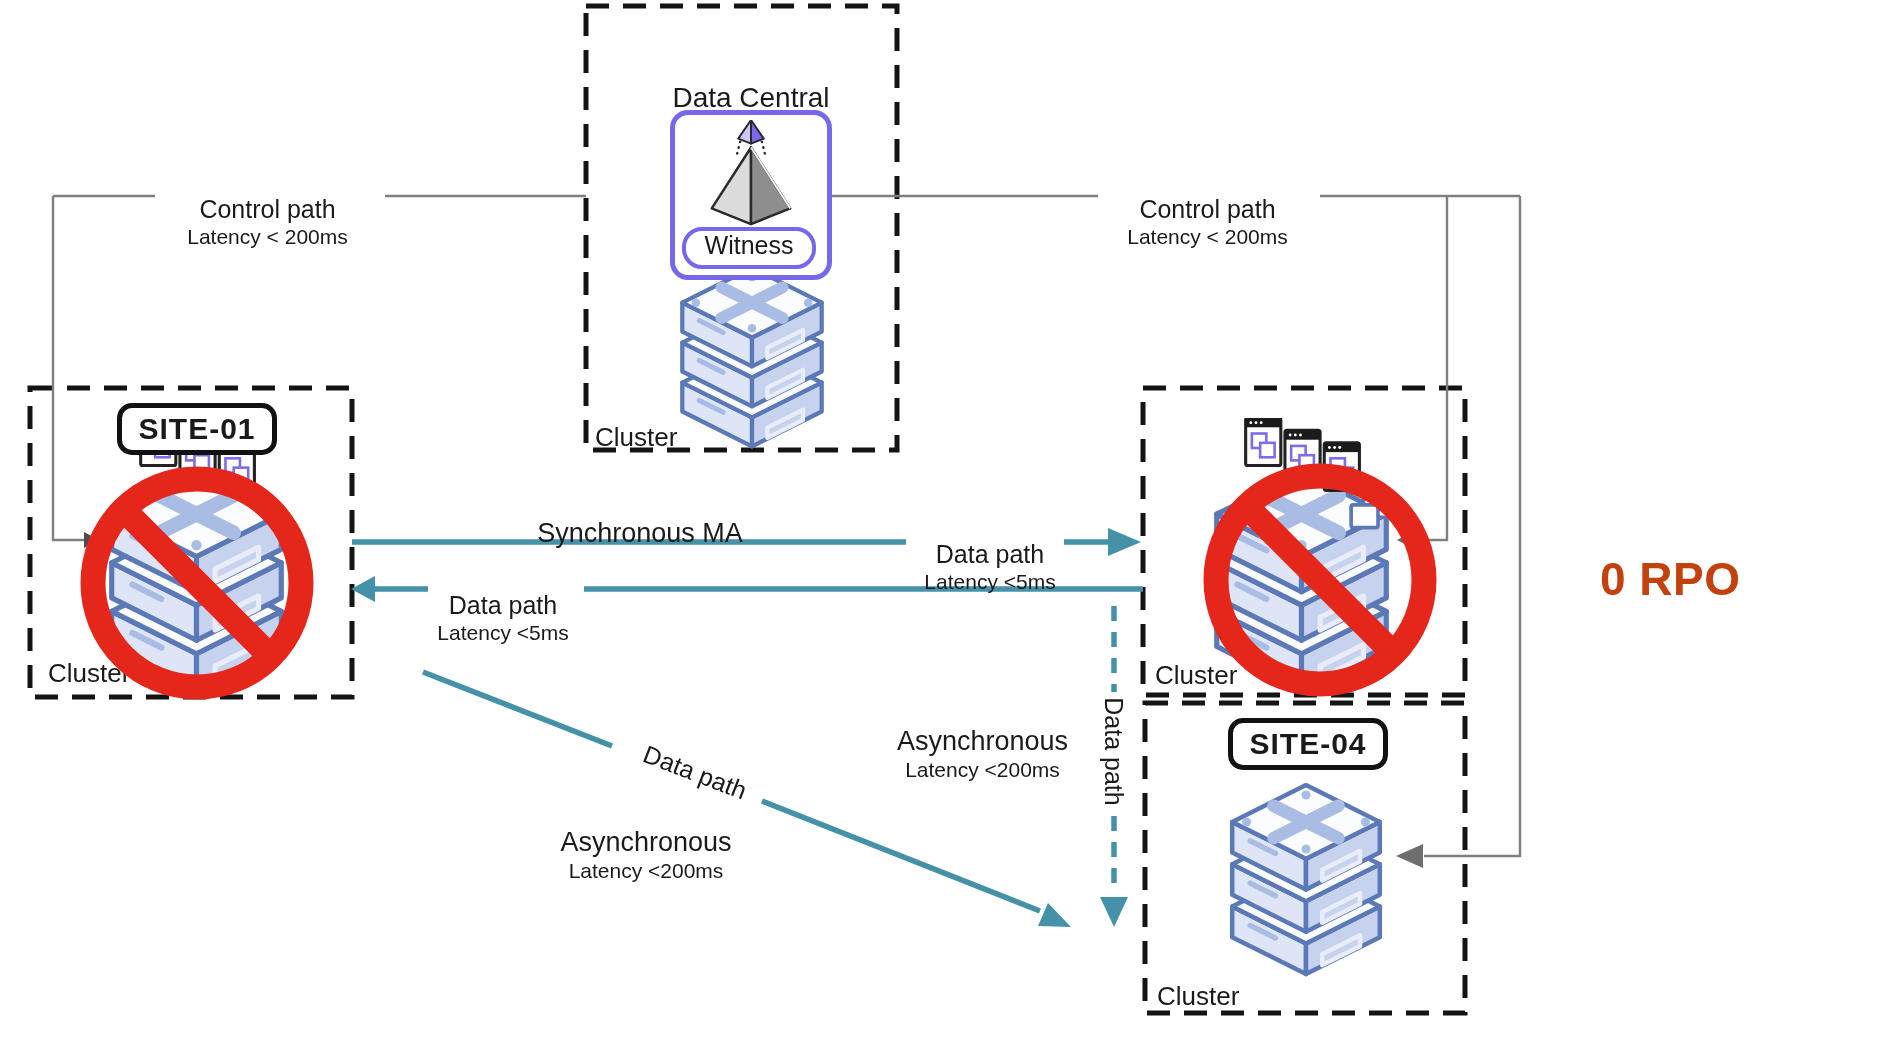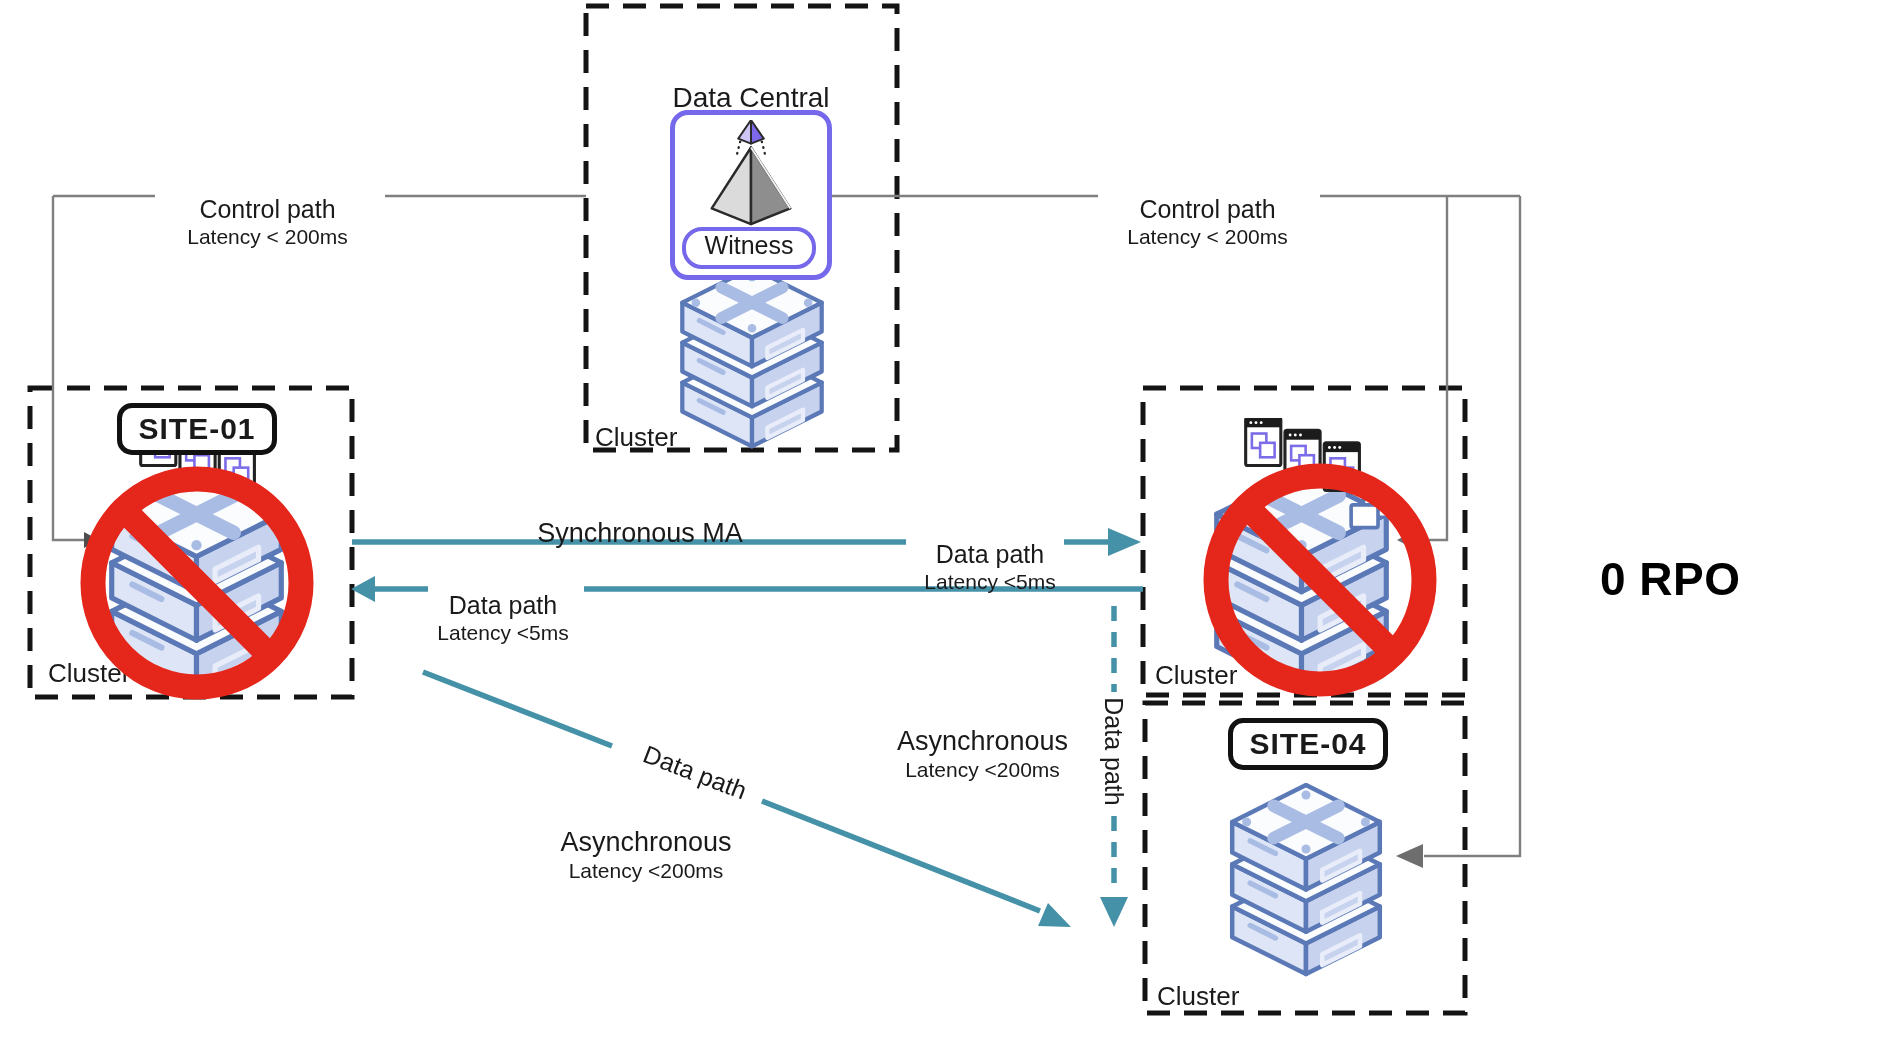--- a/index.html
+++ b/index.html
@@ -24,21 +24,21 @@
   .witness {
     position:absolute; left:7px; top:112px; width:126px; height:34px;
     background:#fff; border:4px solid #7668EA; border-radius:20px;
     display:flex; justify-content:center; font-size:25px;
   }
   .prism-title { position:absolute; font-size:28px; font-weight:500; text-align:center; z-index:4; }
   .lbl { position:absolute; text-align:center; z-index:3;margin-top:16px; }
   .lbl .t1 { font-size:25px; line-height:1.1; }
   .lbl .t1.big { font-size:27px; }
   .lbl .t2 { font-size:21px; line-height:1.25; }
-  .rpo { position:absolute; font-size:46px; font-weight:800; letter-spacing:0.5px; z-index:3; color:#000000; }
+  .rpo { position:absolute; font-size:46px; font-weight:800; letter-spacing:0.5px; z-index:3; color:#c2410c; }
   .rot { position:absolute; width:150px; text-align:center; font-size:25px; z-index:3; }
 </style>
 </head>
 <body>
 
 <div class="canvas">
 
   <svg width="0" height="0" style="position:absolute" aria-hidden="true">
     <defs>
       <g id="g-tray">

